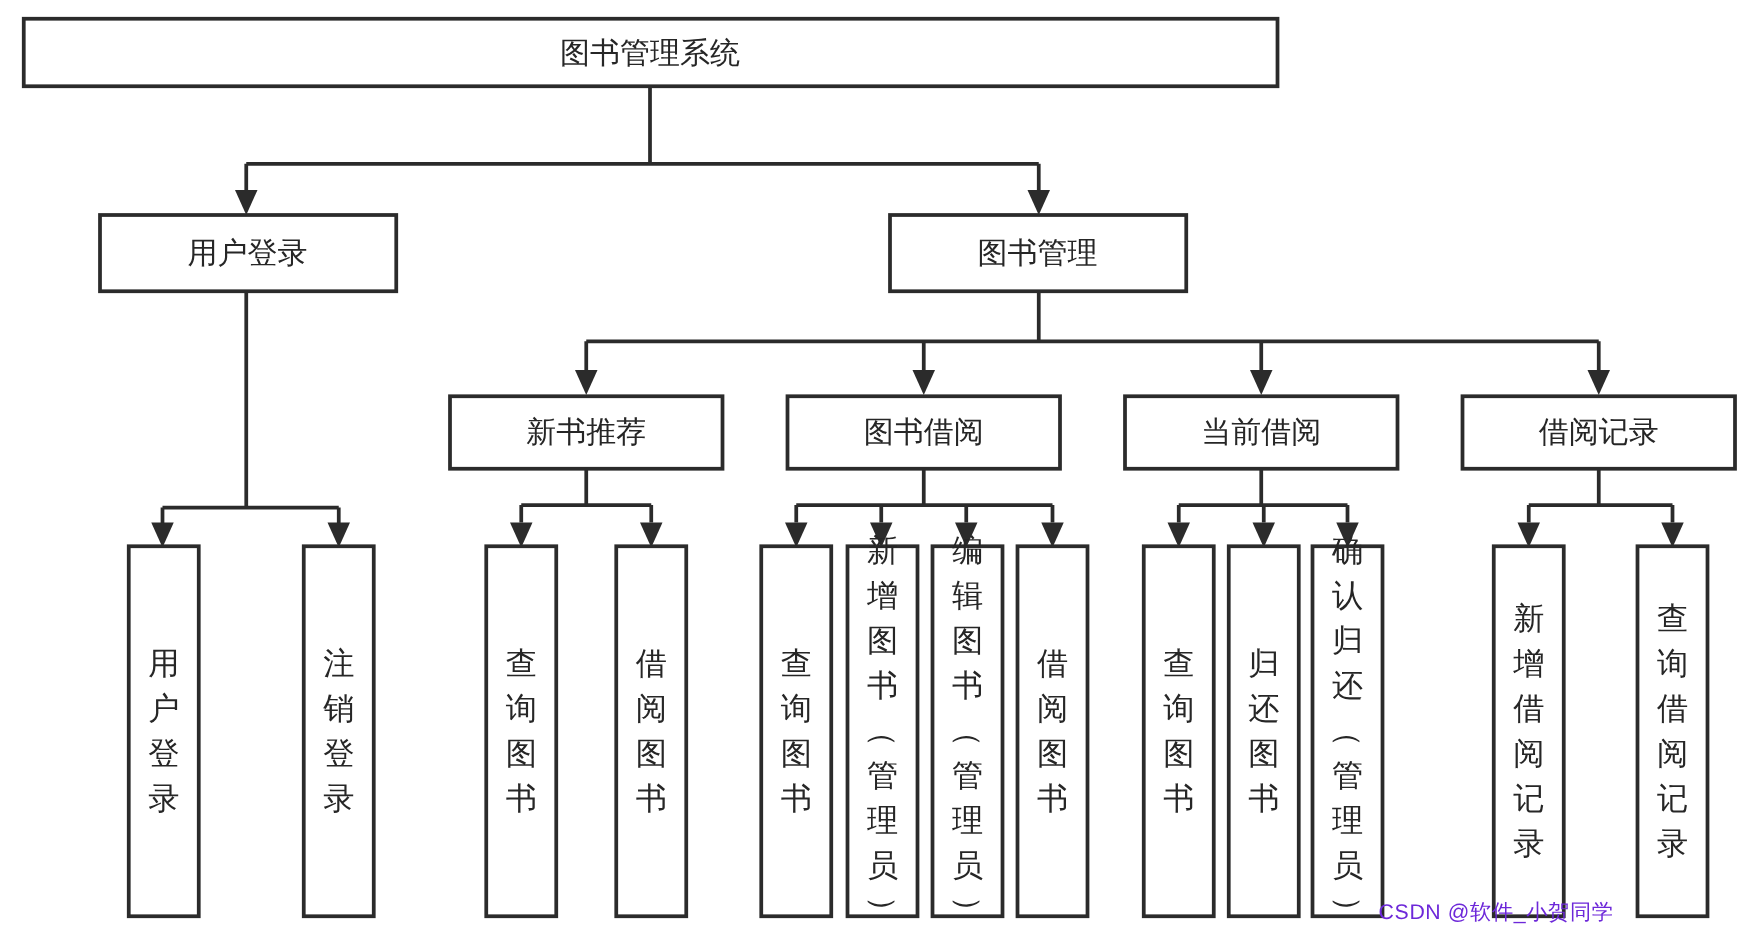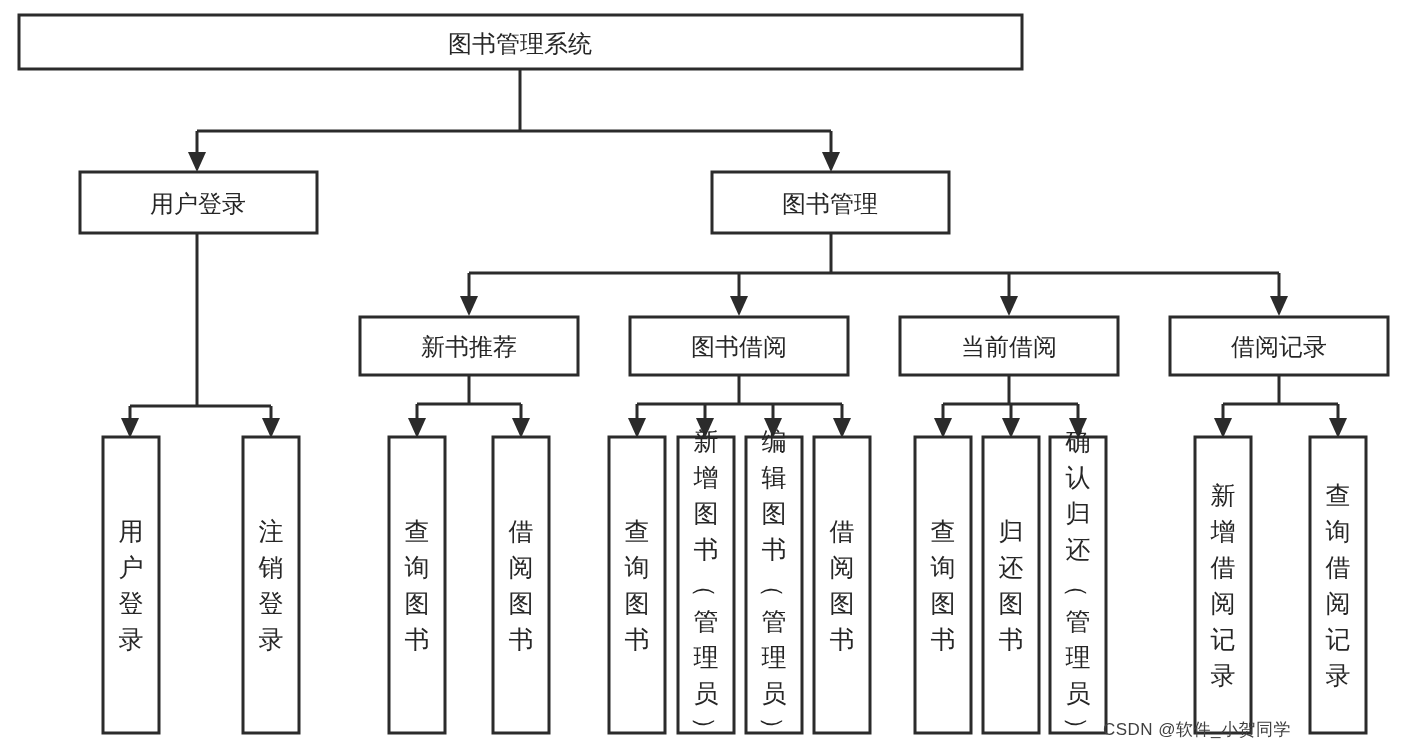--- a/index.html
+++ b/index.html
@@ -55,21 +55,21 @@
   }
   .node-label.vert {
     font-size: 25px;
   }
   .watermark {
     position: absolute;
     right: 8px;
     bottom: 6px;
     font-family: "Liberation Sans", "DejaVu Sans", sans-serif;
     font-size: 17px;
-    color: #404040;
+    color: #6d28d9;
     letter-spacing: 0.5px;
     white-space: nowrap;
     user-select: none;
   }
 </style>
 </head>
 <body>
 
 <div id="diagram-root">
   <svg class="flow" viewBox="0 0 1405 747" xmlns="http://www.w3.org/2000/svg">

